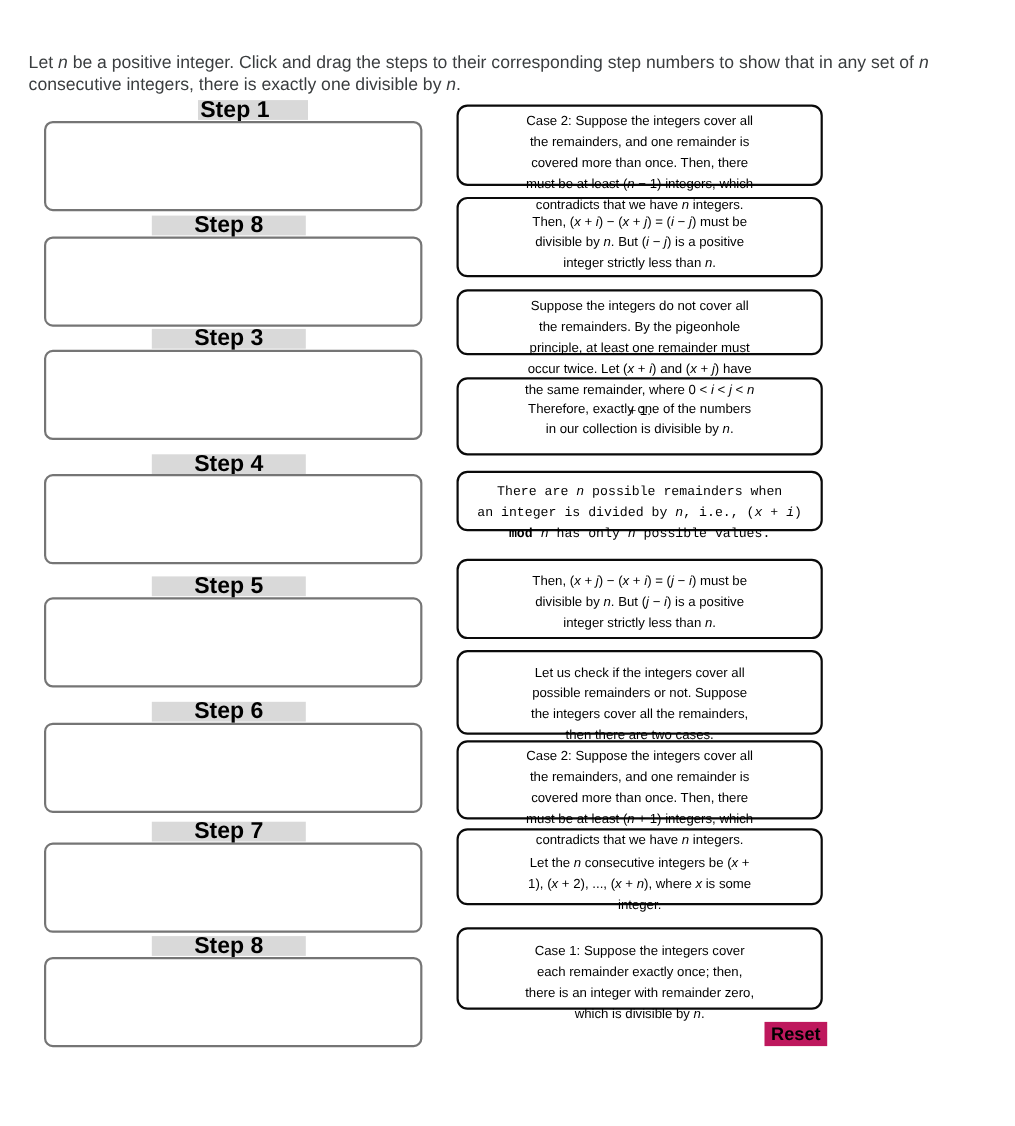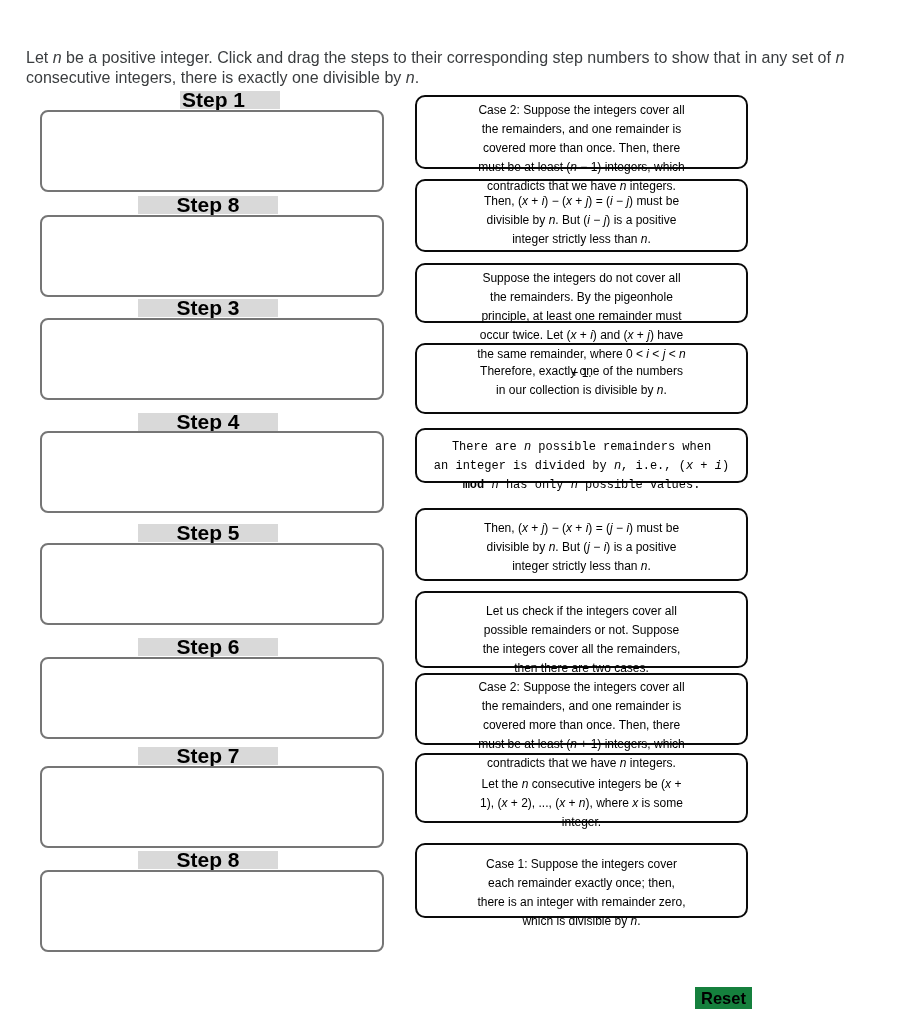--- a/index.html
+++ b/index.html
@@ -44,22 +44,22 @@
   .c3  { top:263px; height:60px; padding-top:4px;  }
   .c4  { top:343px; height:71px; padding-top:17px; }
   .c5  { top:428px; height:55px; padding-top:8px;font-family:Liberation Mono, monospace;  }
   .c6  { top:508px; height:73px; padding-top:9px;  }
   .c7  { top:591px; height:77px; padding-top:9px;  }
   .c8  { top:673px; height:72px; padding-top:3px;  }
   .c9  { top:753px; height:70px; padding-top:20px; }
   .c10 { top:843px; height:75px; padding-top:10px; }
 
   .reset-btn {
-    position:absolute; left:695px; top:987px; height:22px;
-    background:#15803d; border:none; padding:1px 6px; cursor:pointer;
+    position:absolute; left:695px; top:929px; height:22px;
+    background:#be185d; border:none; padding:1px 6px; cursor:pointer;
     font-family:"Liberation Sans", sans-serif; font-weight:bold;
     font-size:16.5px; color:#000;
   }
 </style>
 </head>
 <body>
 
 <div class="stage">
 
   <p class="instructions">Let <i>n</i> be a positive integer. Click and drag the steps to their corresponding step numbers to show that in any set of <i>n</i><br>consecutive integers, there is exactly one divisible by <i>n</i>.</p>

